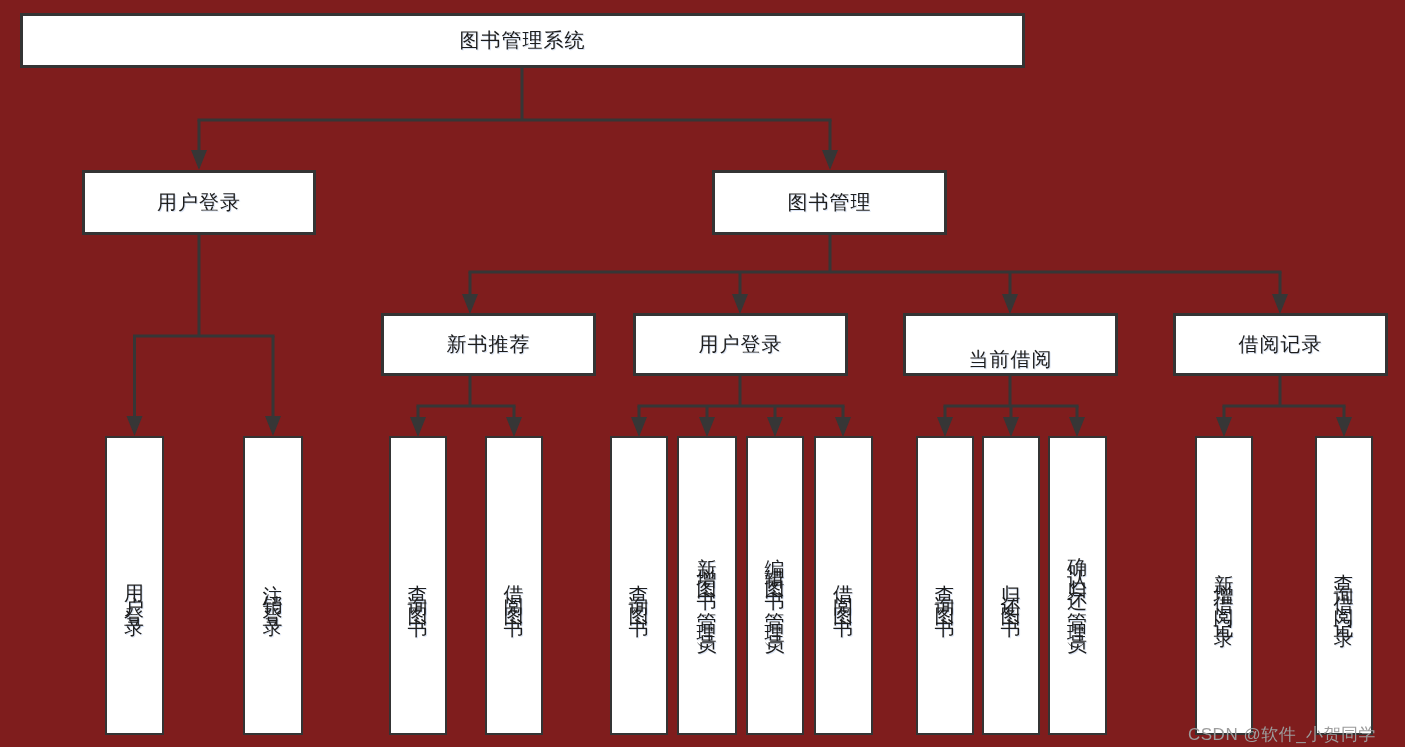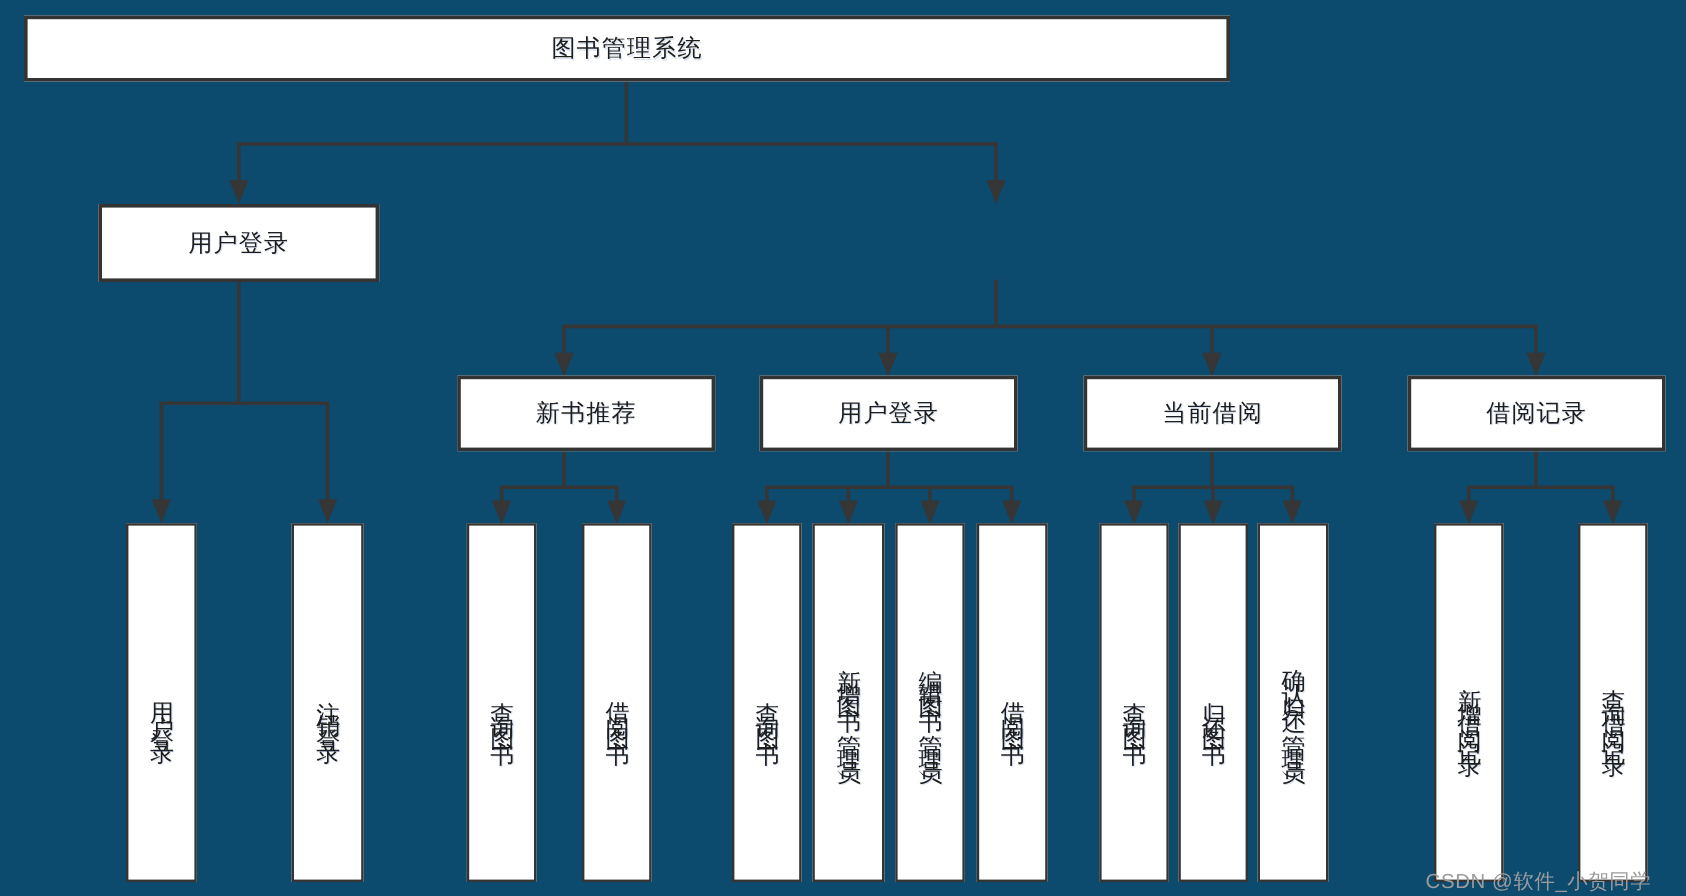--- a/index.html
+++ b/index.html
@@ -1,18 +1,18 @@
 <!DOCTYPE html>
 <html><head>
 <meta charset="utf-8">
 <style>
   html,body { margin:0; padding:0; background:#ffffff; }
   .stage {
     position:relative; width:1405px; height:747px;
-    background:#0c4a6e; overflow:hidden;
+    background:#7f1d1d; overflow:hidden;
     font-family:"Liberation Sans", sans-serif;
   }
   .stage svg { position:absolute; left:0; top:0; }
   .node {
     position:absolute; box-sizing:border-box;
     border:3px solid #343434; background:#ffffff;
     display:flex; align-items:center; justify-content:center;
     color:#1d1d1d;
   }
   .hnode { font-size:20px; letter-spacing:1px; }
@@ -89,28 +89,31 @@
       <polygon points="1344,437 1336,417 1352,417" fill="#363636"></polygon>
     </svg>
 
   <div class="node hnode" style="left:20px; top:13px; width:1005px; height:55px;">
     <span>图书管理系统</span>
   </div>
 
   <div class="node hnode" style="left:82px; top:170px; width:234px; height:65px;">
     <span>用户登录</span>
   </div>
+  <div class="node hnode" style="left:712px; top:170px; width:235px; height:65px;">
+    <span>图书管理</span>
+  </div>
 
   <div class="node hnode" style="left:381px; top:313px; width:215px; height:63px;">
     <span>新书推荐</span>
   </div>
   <div class="node hnode" style="left:633px; top:313px; width:215px; height:63px;">
     <span>用户登录</span>
   </div>
-  <div class="node hnode" style="left:903px; top:313px; width:215px; height:63px;">
+  <div class="node hnode" style="left:903px; top:313px; width:215px; height:63px;align-items:flex-end;">
     <span>当前借阅</span>
   </div>
   <div class="node hnode" style="left:1173px; top:313px; width:215px; height:63px;">
     <span>借阅记录</span>
   </div>
 
   <div class="node leaf" style="left:105px; top:436px; width:59px; height:299px;">
     <span class="vlabel">用户登录</span>
   </div>
   <div class="node leaf" style="left:243px; top:436px; width:60px; height:299px;">

